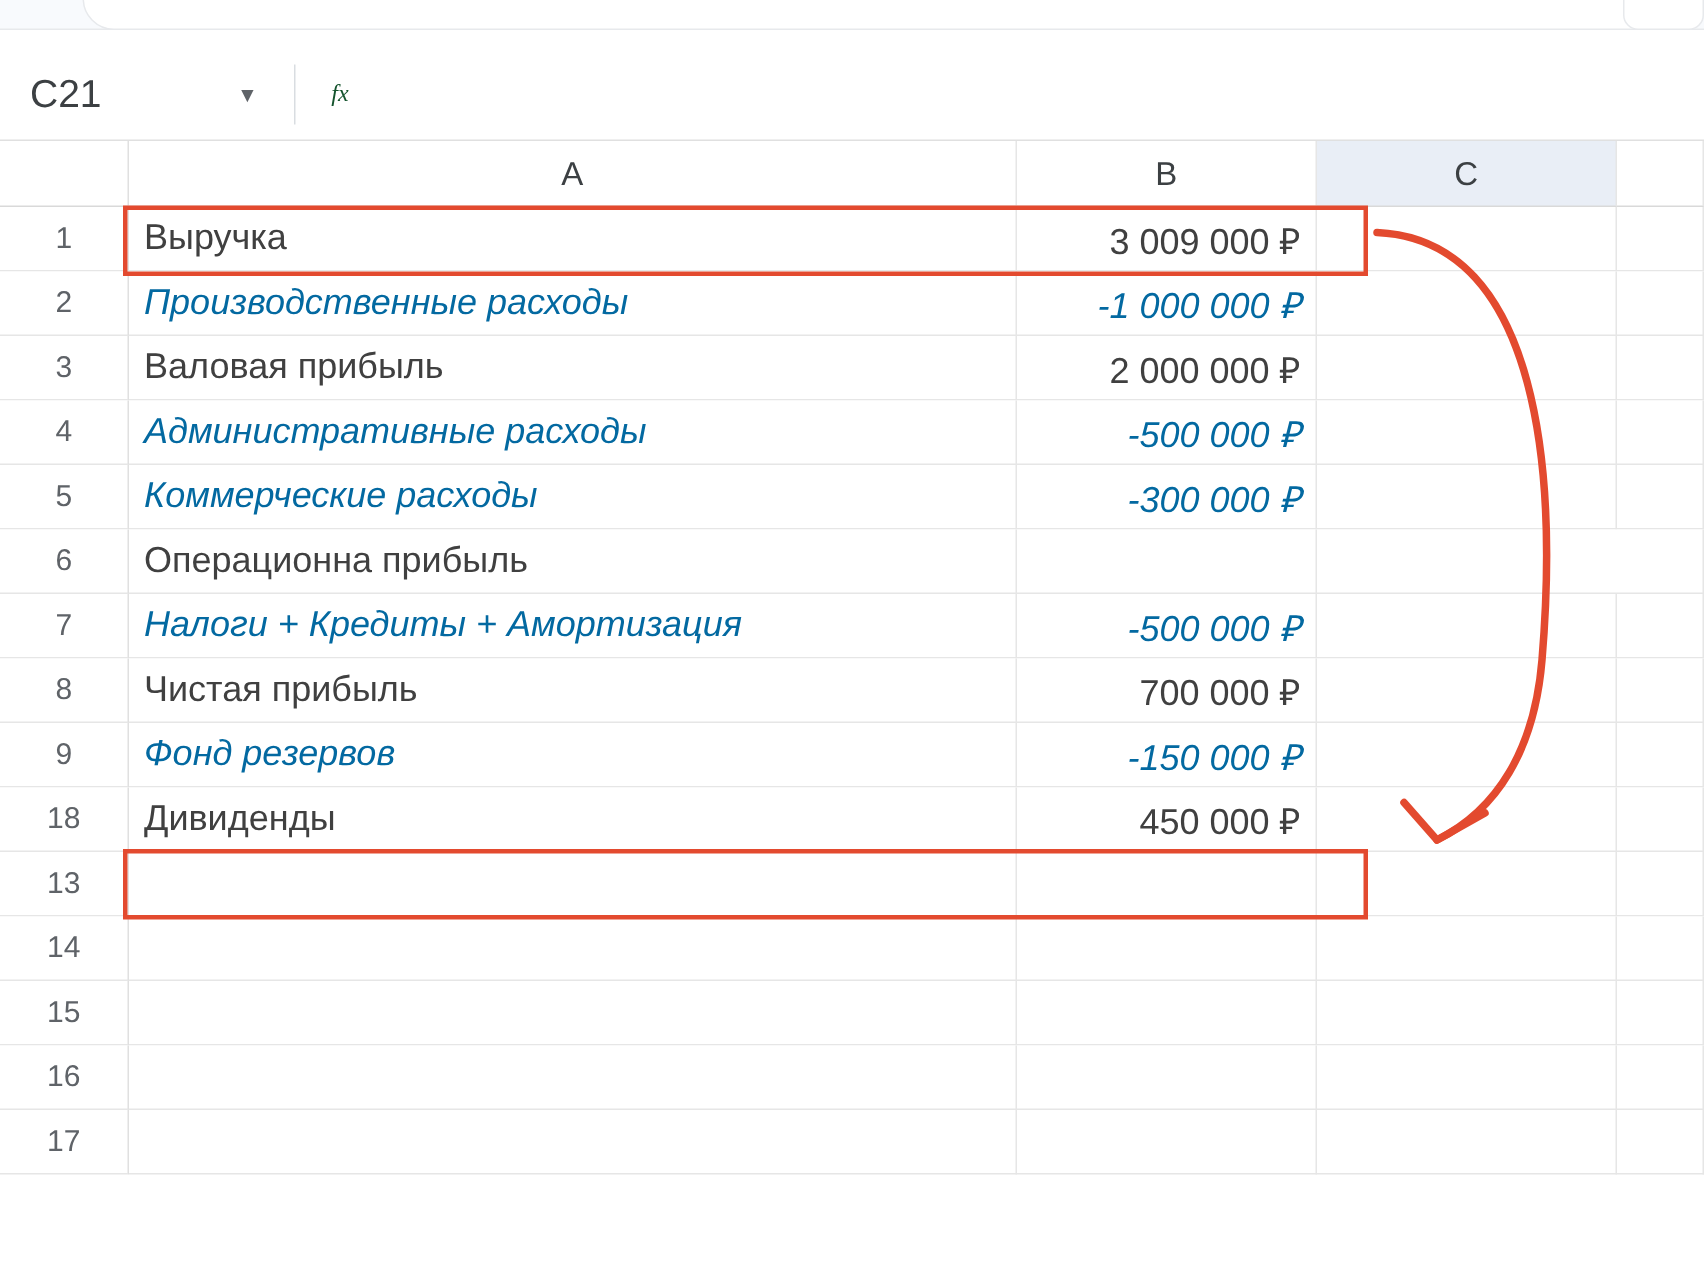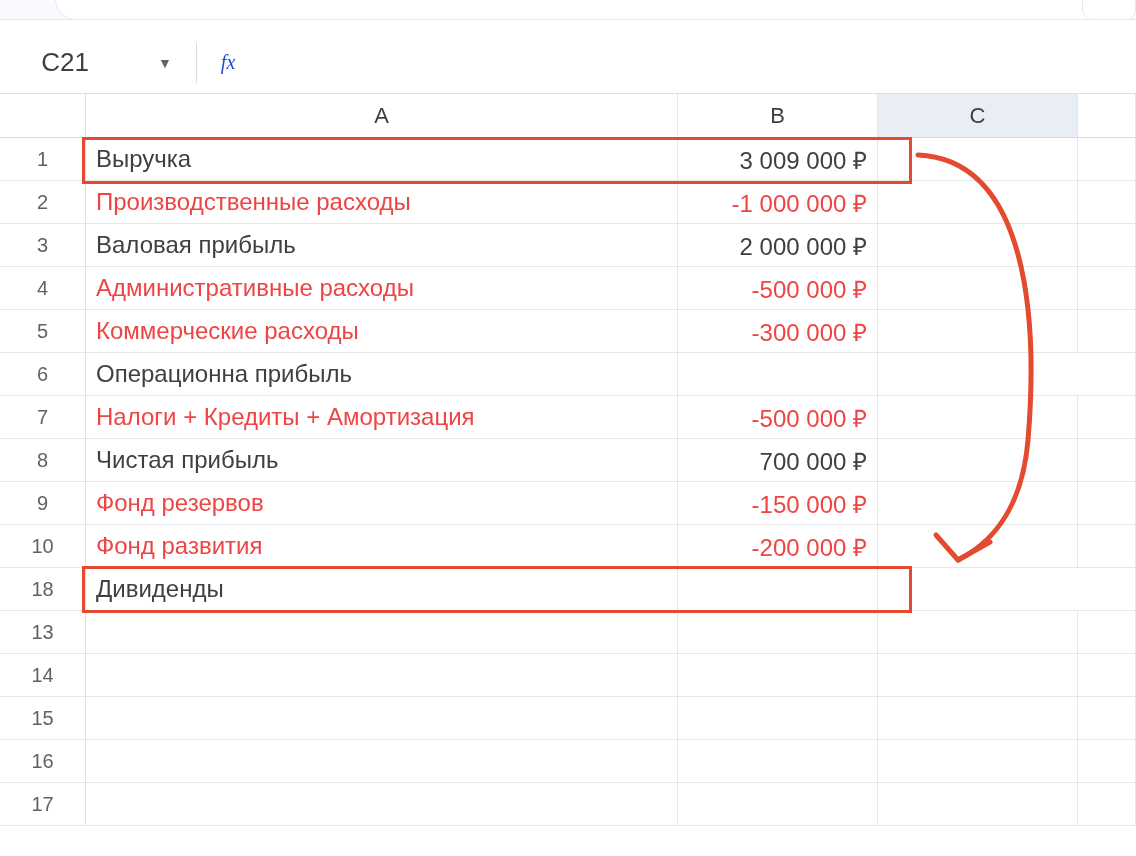--- a/index.html
+++ b/index.html
@@ -5,21 +5,21 @@
   * { box-sizing: border-box; }
   html, body {
     margin: 0; padding: 0;
     font-family: Arial, "Helvetica Neue", Helvetica, sans-serif;
     background: #fff;
     color: #202124;
     width: 1136px; height: 856px;
     overflow: hidden;
   }
 
-  .wrap { position: relative; width: 956px; height: 856px; text-align: center; }
+  .wrap { position: relative; width: 956px; height: 856px; }
 
   
   .topbar-frag {
     position: absolute; left: 0; top: 0; width: 1136px; height: 20px;
     background: #f8fafd;
     border-bottom: 1px solid #e7e9ec;
   }
   .topbar-round {
     position: absolute; left:55px; right:2px; top:-22px; height:42px;
     border:1px solid #e7e9ec; border-radius:30px;
@@ -38,21 +38,21 @@
     border-bottom: 1px solid #e0e0e0;
     background:#fff;
   }
   .name-box {
     display:flex; align-items:center; gap:48px;
     font-size: 26px; color:#3c4043;
   }
   .name-box .cellref { min-width: 90px; }
   .name-box .dd-icon { color:#5f6368; font-size:14px; }
   .vdiv { width:1px; height:40px; background:#d9dde1; margin:0 24px; }
-  .fx { font-style: italic; font-family: Georgia,serif; font-size:20px; color:#1d4ed8; }
+  .fx { font-style: italic; font-family: Georgia,serif; font-size:16px; color:#14532d; }
 
   
   .grid {
     position:absolute; left:0; top:94px; width:1136px;
   }
   .row { display:flex; height:43px; }
   .row.hdr { height:44px; }
   .cell {
     border-right:1px solid #e6e6e6;
     border-bottom:1px solid #e6e6e6;
@@ -72,21 +72,21 @@
   }
   .cell.corner { width:86px; background:#fff; border-right:1px solid #e0e0e0; border-bottom:1px solid #d9d9d9; }
   .colA { width:592px; }
   .colB { width:200px; justify-content:flex-end; }
   .colC { width:200px; }
   .rest { flex:1; min-width:58px; }
 
   .row.hdr .colC { background:#e9eef6; }
 
   .green { color:#404040; }
-  .red   { color:#ef4444; }
+  .red   { color:#0369a1;font-style:italic; }
 
   
   .hl {
     position:absolute; border:3px solid #e34a2f; pointer-events:none; z-index:5;
   }
   .hl.row1  { left:82px; top:137px; width:830px; height:47px; }
   .hl.row11 { left:82px; top:566px; width:830px; height:47px; }
 
   
   .arrow-svg {
@@ -178,29 +178,23 @@
           <div class="cell rest"></div>
         </div>
         <div class="row">
           <div class="cell rowhdr">9</div>
           <div class="cell colA red">Фонд резервов</div>
           <div class="cell colB red">-150 000 ₽</div>
           <div class="cell colC"></div>
           <div class="cell rest"></div>
         </div>
         <div class="row">
-          <div class="cell rowhdr">10</div>
-          <div class="cell colA red">Фонд развития</div>
-          <div class="cell colB red">-200 000 ₽</div>
-          <div class="cell colC"></div>
-          <div class="cell rest"></div>
-        </div>
-        <div class="row">
           <div class="cell rowhdr">18</div>
           <div class="cell colA green">Дивиденды</div>
+          <div class="cell colB green">450 000 ₽</div>
           <div class="cell colC"></div>
           <div class="cell rest"></div>
         </div>
         <div class="row">
           <div class="cell rowhdr">13</div>
           <div class="cell colA "></div>
           <div class="cell colB "></div>
           <div class="cell colC"></div>
           <div class="cell rest"></div>
         </div>

